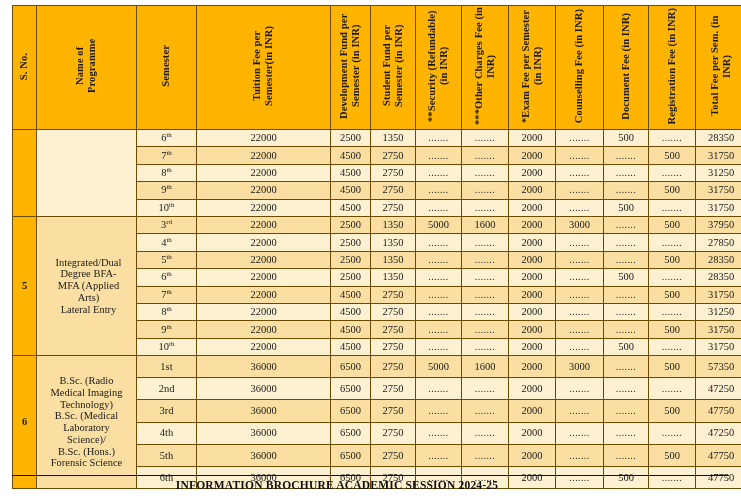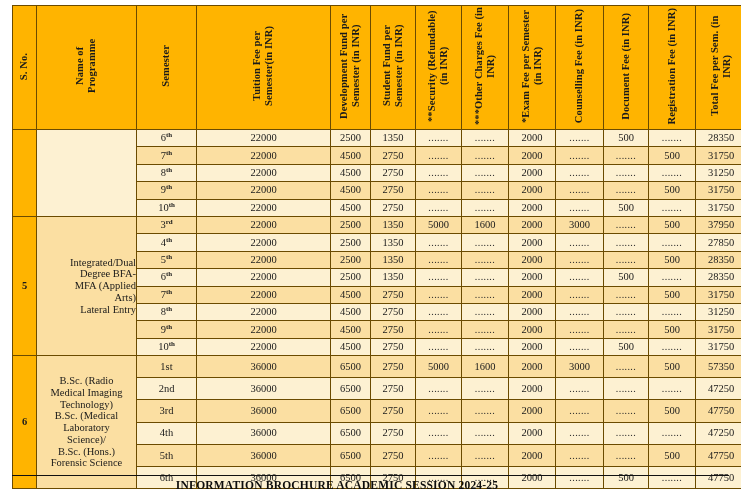--- a/index.html
+++ b/index.html
@@ -59,41 +59,41 @@
     width:24px;
     font-size:10.5px;
   }
   td.sno-blank{background:#FFB400 !important;}
   td.pname{
     font-size:10.5px;
     line-height:1.25;
     padding:1px 2px;
     text-align:center;
   }
-  td.pname.lefty{text-align:right;padding-left:4px;}
+  td.pname.lefty{text-align:center;padding-left:4px;}
   td.pname .bold{font-weight:normal;}
 
   .dots{letter-spacing:0.4px;font-size:10px;color:#2a2a2a;}
 
   
   col.c-sno   {width:24px;}
   col.c-name  {width:100px;}
   col.c-sem   {width:60px;}
   col.c-tuition{width:134px;}
   col.c-dev   {width:40px;}
   col.c-stud  {width:45px;}
   col.c-sec   {width:46px;}
   col.c-other {width:47px;}
   col.c-exam  {width:47px;}
   col.c-couns {width:48px;}
   col.c-doc   {width:45px;}
   col.c-reg   {width:47px;}
   col.c-total {width:51px;}
 
-  sup{font-size:7px;vertical-align:super;line-height:0;font-weight:bold;}
+  sup{font-size:7px;vertical-align:super;line-height:0;}
 
   
   tbody.sec6 td{height:21.2px;}
 
   .footer{
     position:absolute;left:0;top:479px;width:674px;
     text-align:center;
     font-family:"Liberation Serif","DejaVu Serif",serif;
     font-weight:bold;
     font-size:11.5px;

